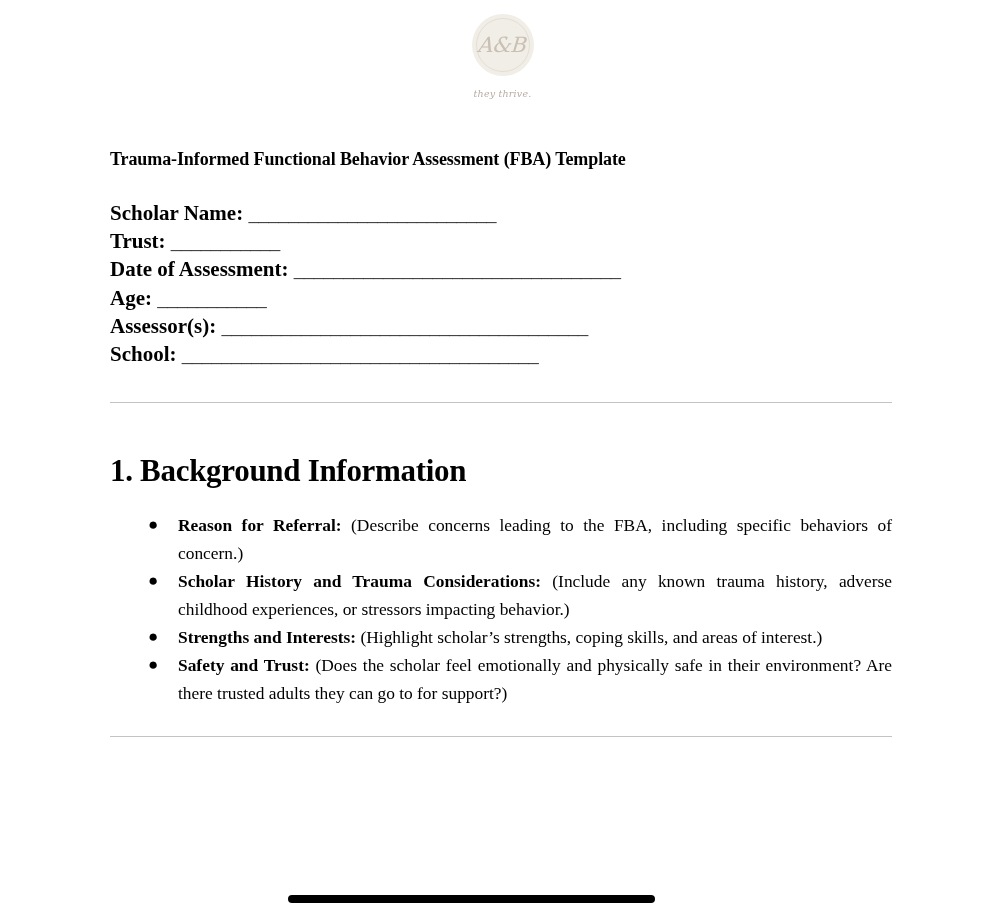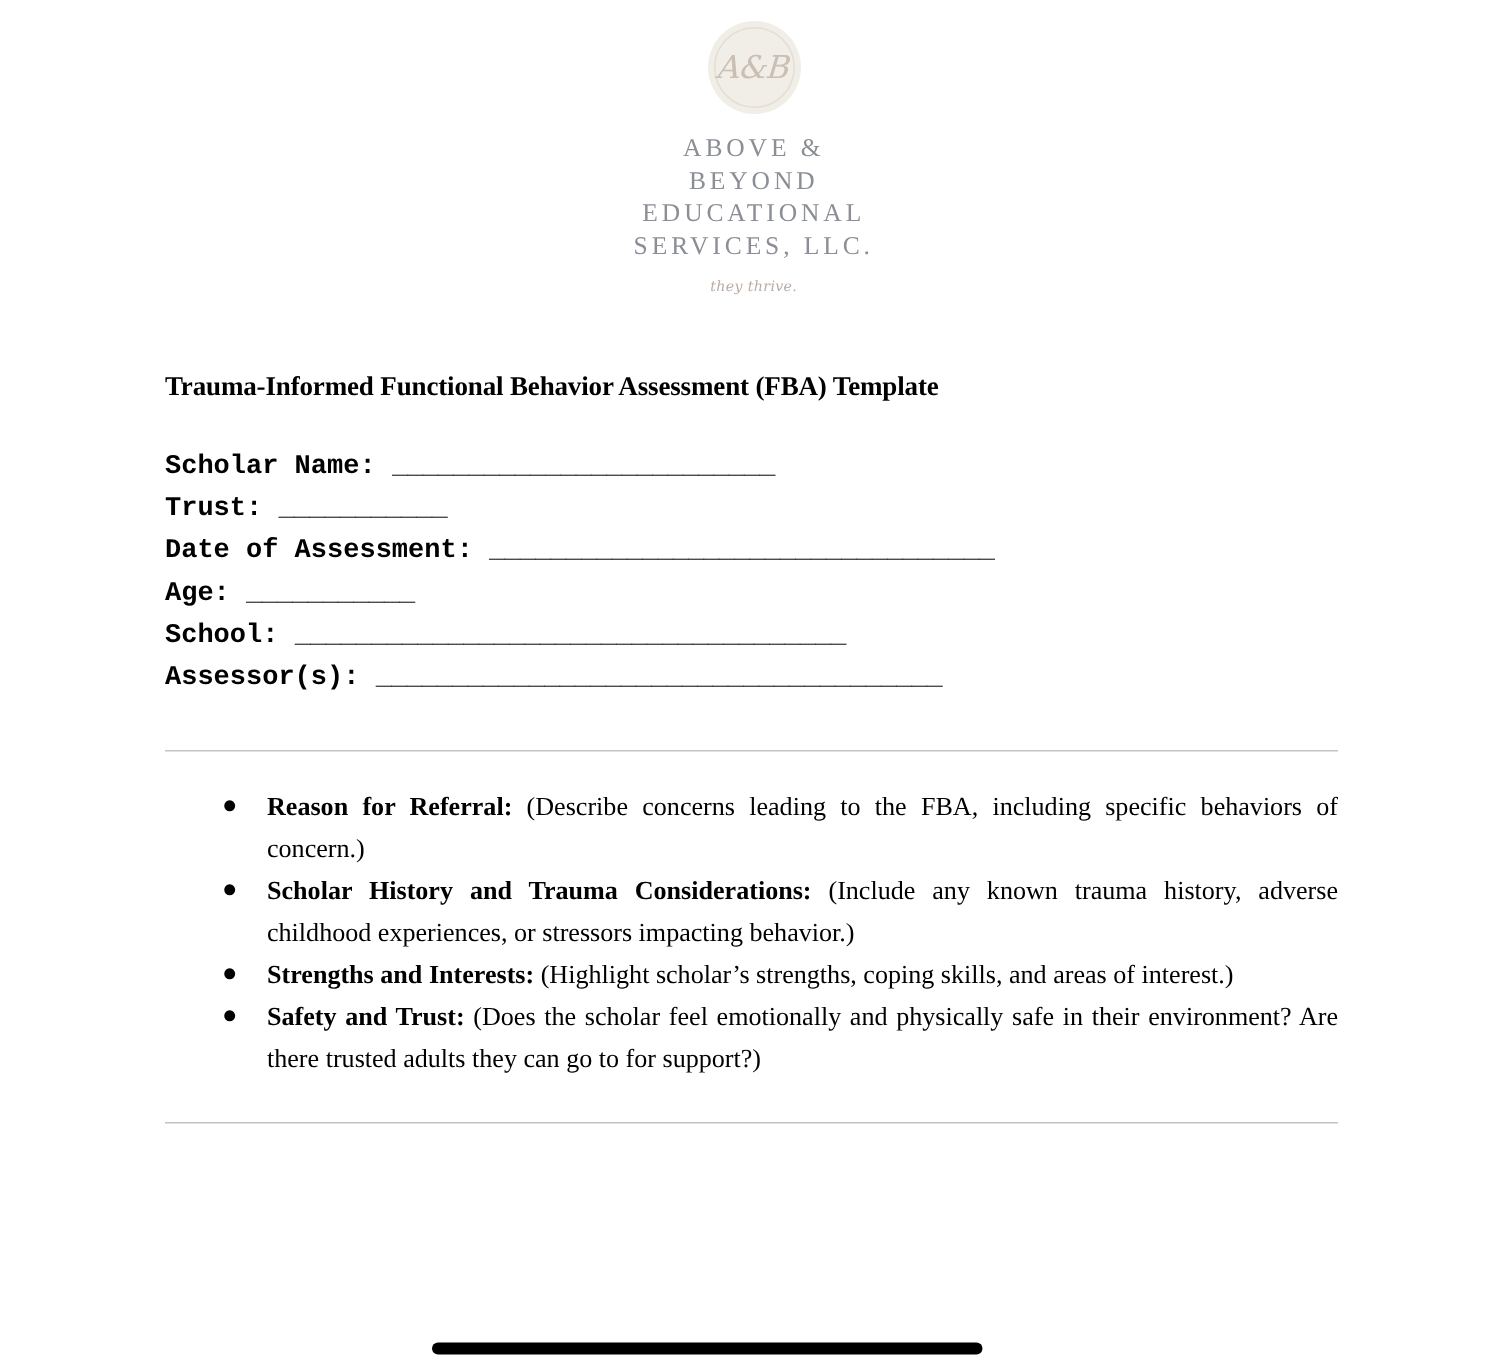--- a/index.html
+++ b/index.html
@@ -87,25 +87,24 @@
     font-size: 18px;
     font-weight: bold;
     line-height: 24px;
     letter-spacing: -0.1px;
   }
 
   .field-list {
     margin-top: 28px;
   }
   .field-row {
-    font-size: 18px;
+    font-size: 21px;
     font-weight: bold;
     line-height: 28.2px;
     white-space: nowrap;
-    font-family: Liberation Mono, monospace;
   }
   .field-row .blank {
     font-weight: normal;
     letter-spacing: -0.6px;
     color: #3a3a3a;
   }
 
   .hr {
     height: 0;
     border: 0;
@@ -167,26 +166,20 @@
 
 <div class="page">
 
   <div class="letterhead">
 
     <div class="logo-mark">
       <div class="ring"></div>
       <div class="logo-monogram">A&amp;B</div>
     </div>
 
-    <div class="brand-name">
-      <div>ABOVE &amp;</div>
-      <div>BEYOND</div>
-      <div>EDUCATIONAL</div>
-      <div>SERVICES, LLC.</div>
-    </div>
 
     <div class="brand-tagline">
       <div>they thrive.</div>
     </div>
 
   </div>
 
   <div class="doc-body">
 
     <div class="doc-title">Trauma-Informed Functional Behavior Assessment (FBA) Template</div>
@@ -207,33 +200,34 @@
         <span>Date of Assessment:</span>
         <span class="blank">_________________________________</span>
       </div>
 
       <div class="field-row">
         <span>Age:</span>
         <span class="blank">___________</span>
       </div>
 
       <div class="field-row">
+        <span>Assessor(s):</span>
+        <span class="blank">_____________________________________</span>
+      </div>
+
+      <div class="field-row">
         <span>School:</span>
         <span class="blank">____________________________________</span>
       </div>
 
-      <div class="field-row">
-        <span>Assessor(s):</span>
-        <span class="blank">_____________________________________</span>
-      </div>
-
     </div>
 
     <hr class="hr hr-top">
 
+    <div class="section-heading">1. Background Information</div>
 
     <ul class="bullets">
 
       <li>
         <span class="dot">●</span>
         <b>Reason for Referral:</b><span> (Describe concerns leading to the FBA, including specific behaviors of concern.)</span>
       </li>
 
       <li>
         <span class="dot">●</span>

